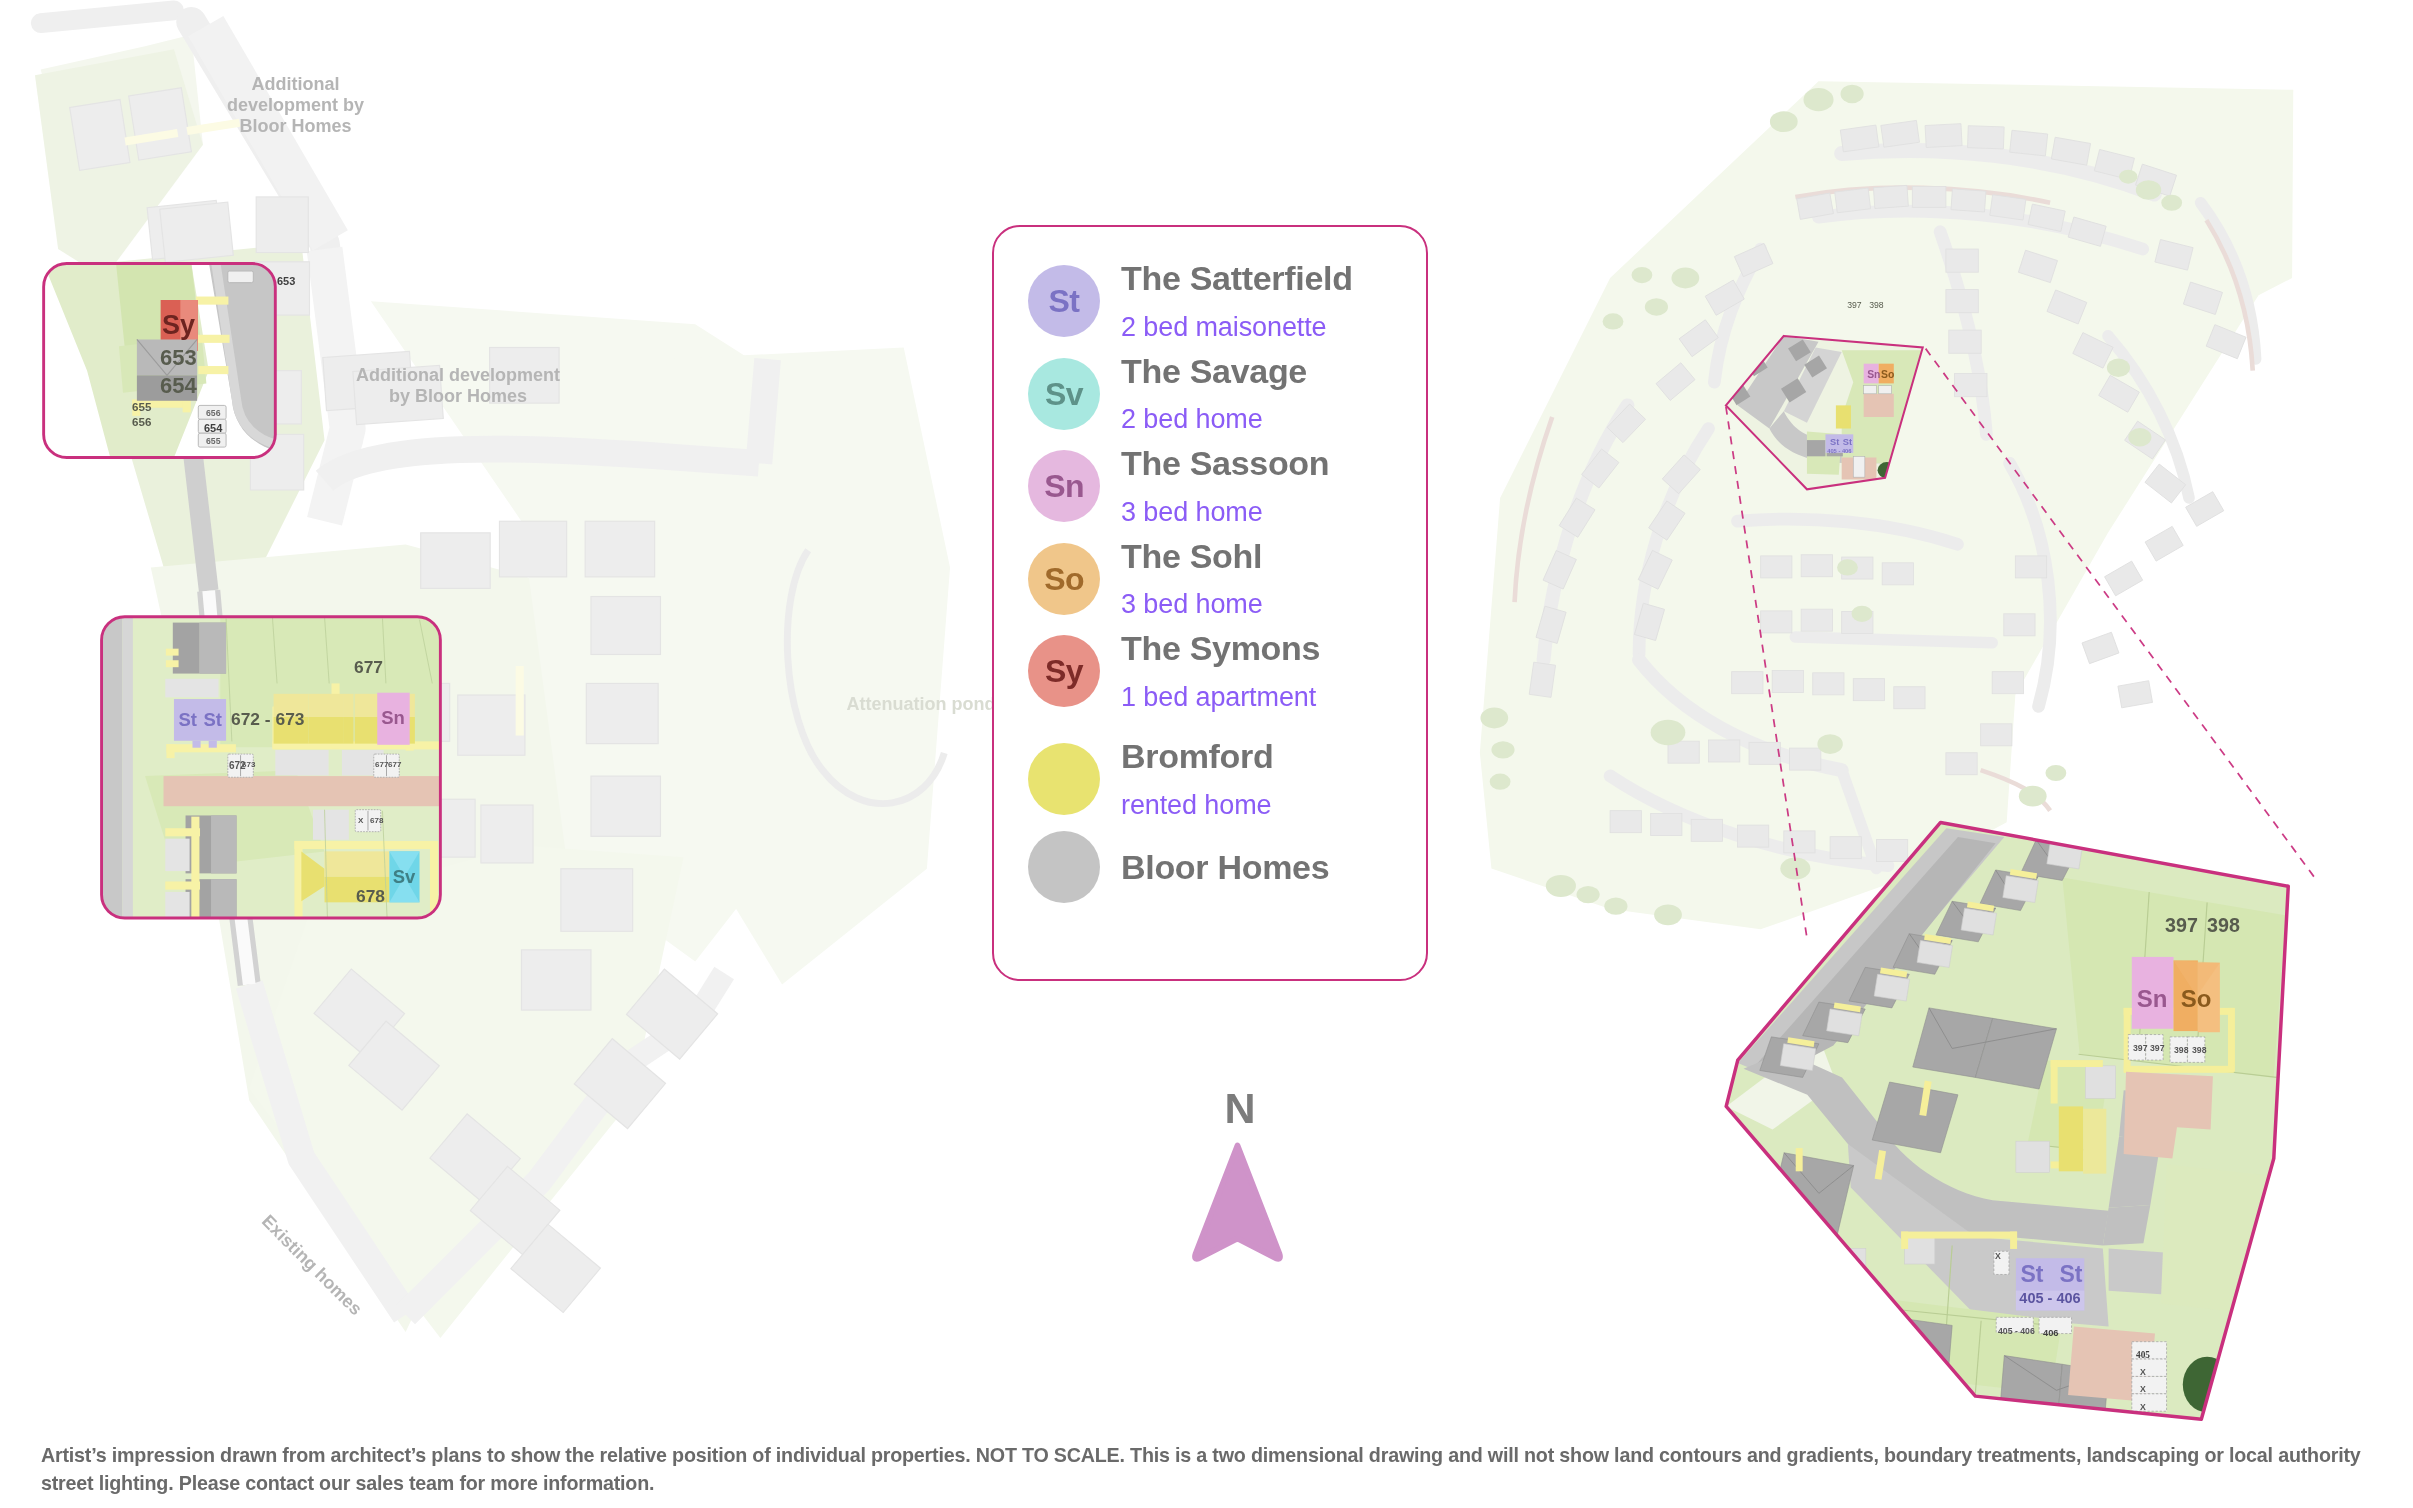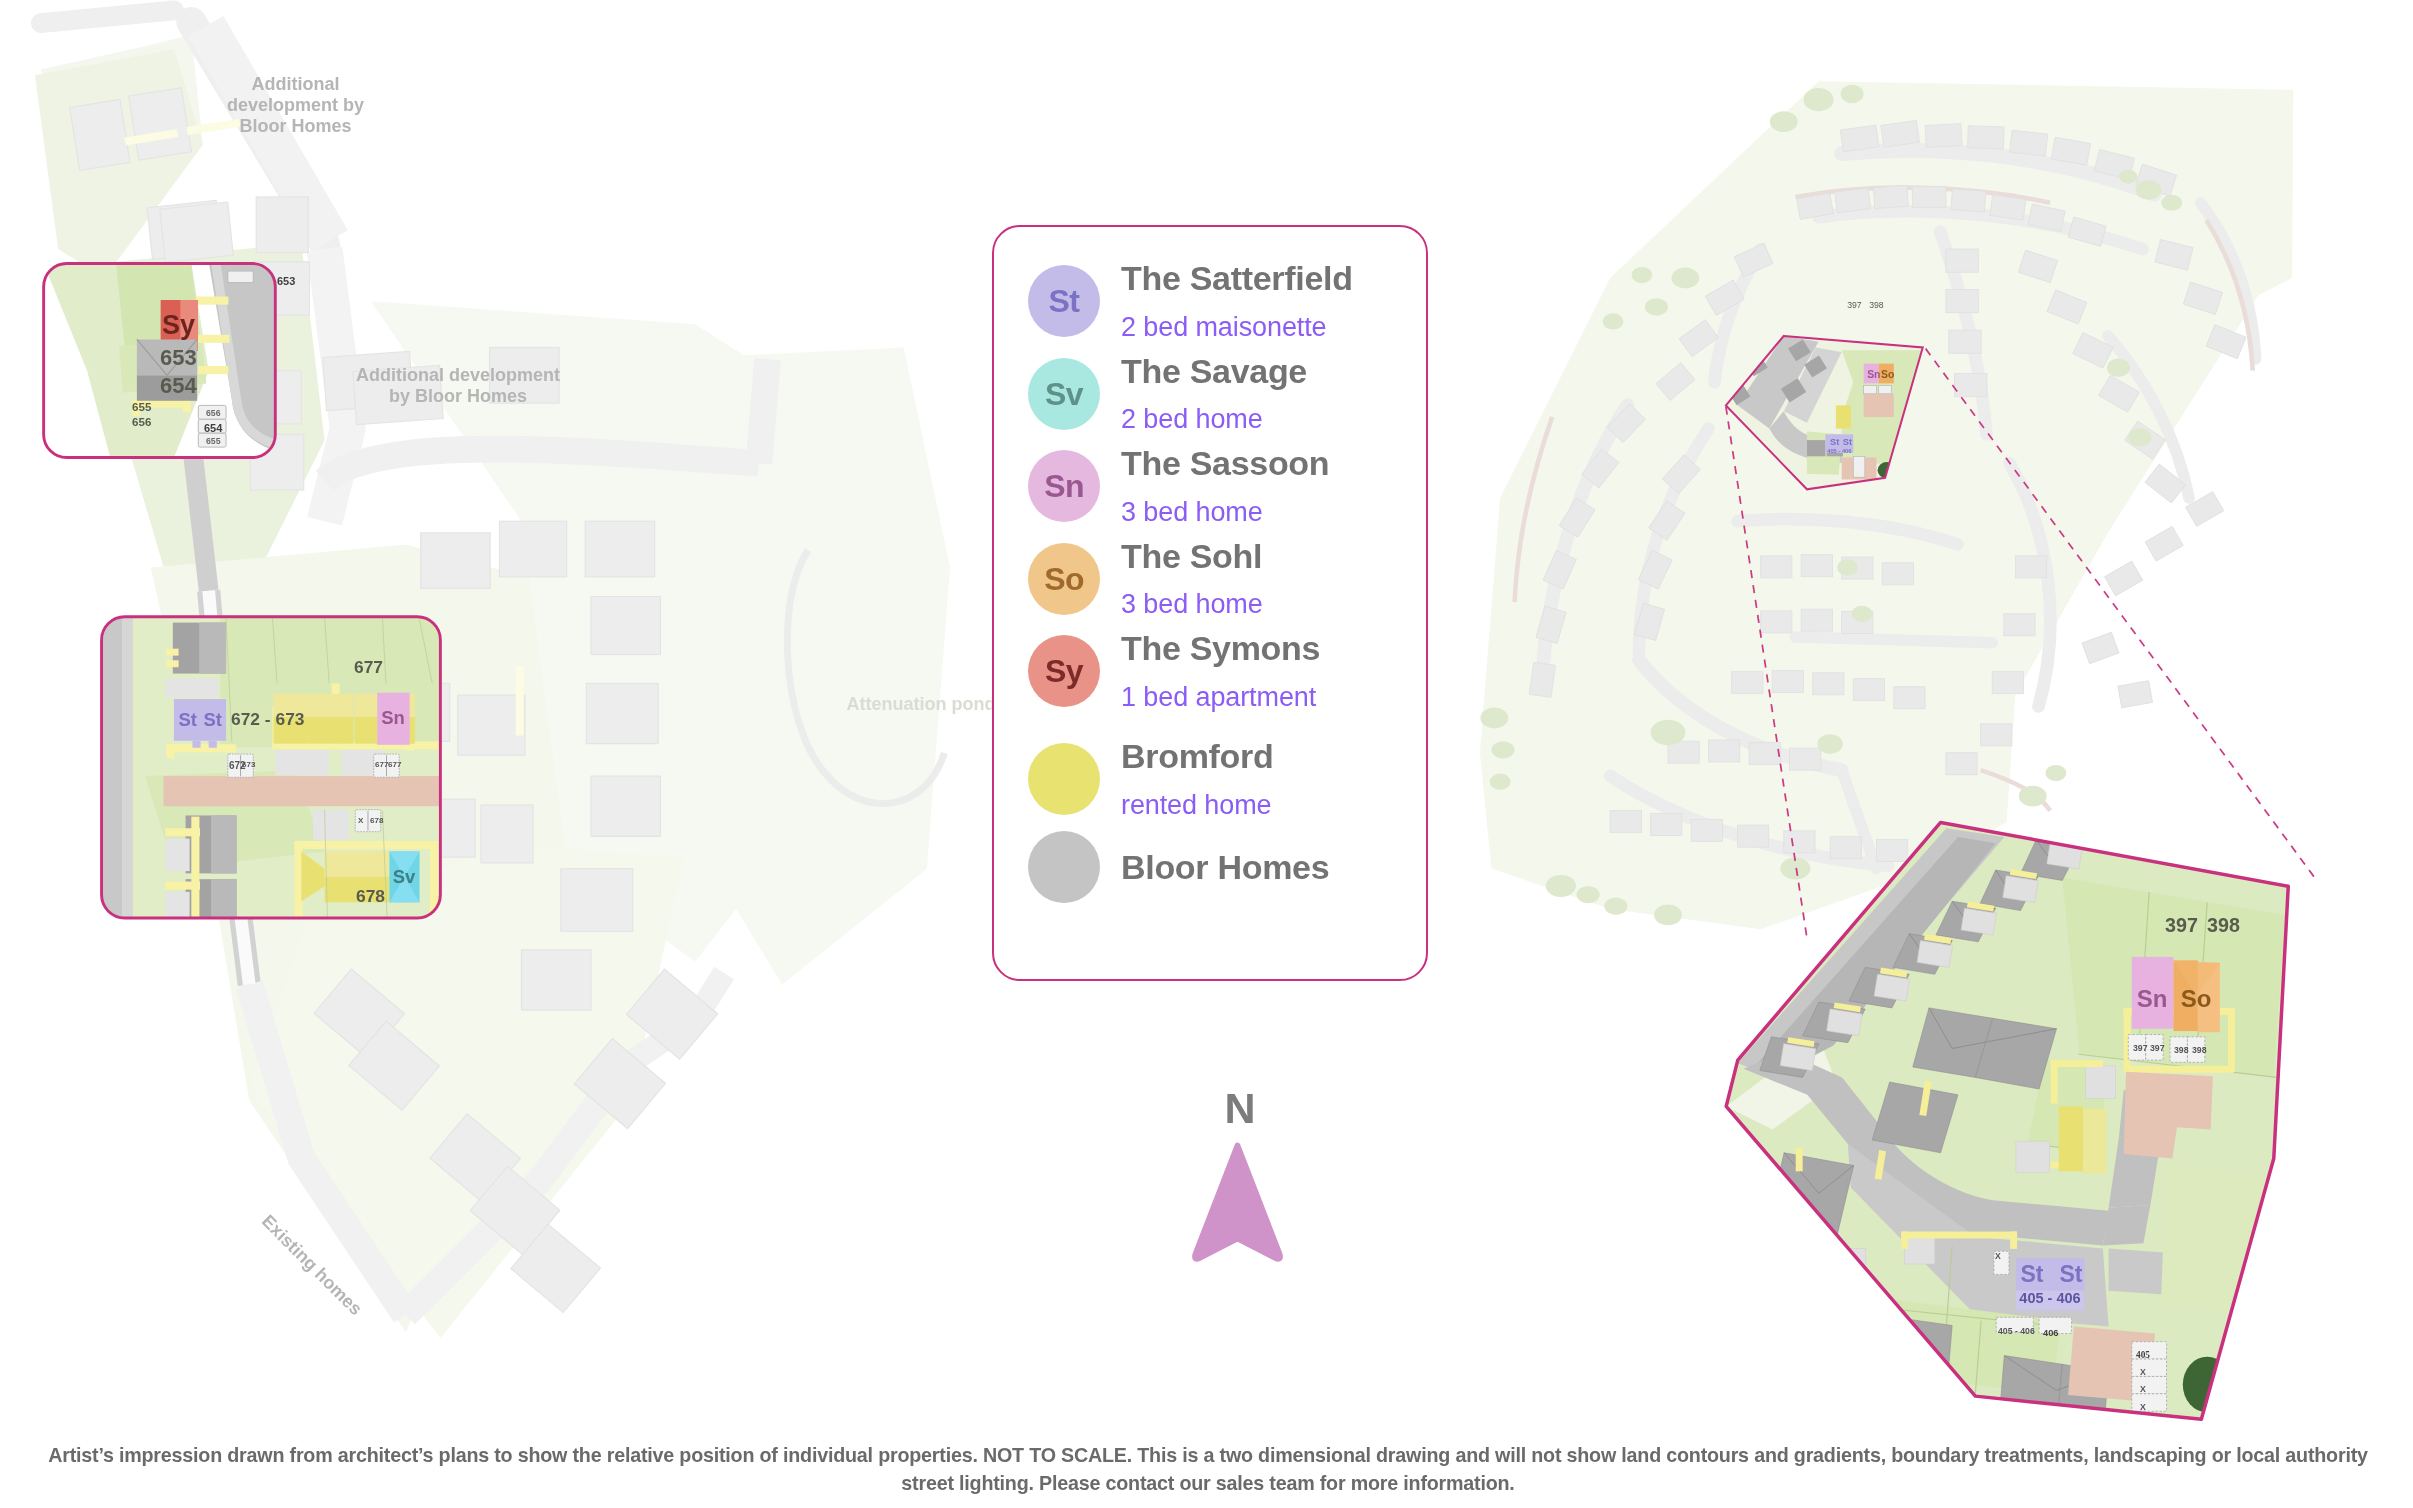--- a/index.html
+++ b/index.html
@@ -39,21 +39,20 @@
     position:absolute;left:0;right:0;top:7px;text-align:center;
     font-size:43px;font-weight:700;color:#7c7c7c;
   }
   #north svg{position:absolute;left:38px;top:65px;}
 
   
   #footer{
     position:absolute;left:41px;top:1442px;width:2334px;
     font-size:19.7px;font-weight:700;color:#6a6a6a;line-height:1.42;
     letter-spacing:-0.2px;
-    text-align:center;
   }
 
   
   .maplabel{position:absolute;color:#b5b5b5;font-weight:600;line-height:1.16;text-align:center;pointer-events:none;}
   #lbl-addl-1{left:220px;top:74px;width:151px;font-size:18px;}
   #lbl-addl-2{left:348px;top:365px;width:220px;font-size:18px;}
   #lbl-pond{left:840px;top:666px;width:162px;font-size:18px;color:#d9dcd2;margin-top:28px;}
   #lbl-existing{left:272px;top:1211px;font-size:18px;transform:rotate(45deg);transform-origin:left top;white-space:nowrap;}
 
   

